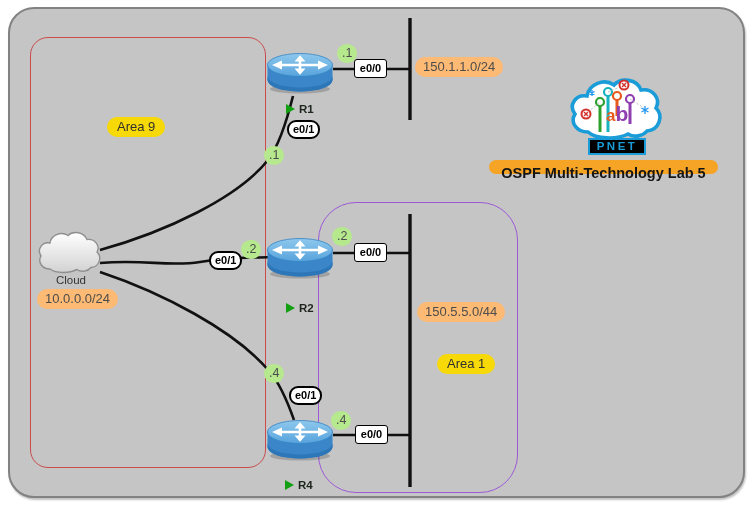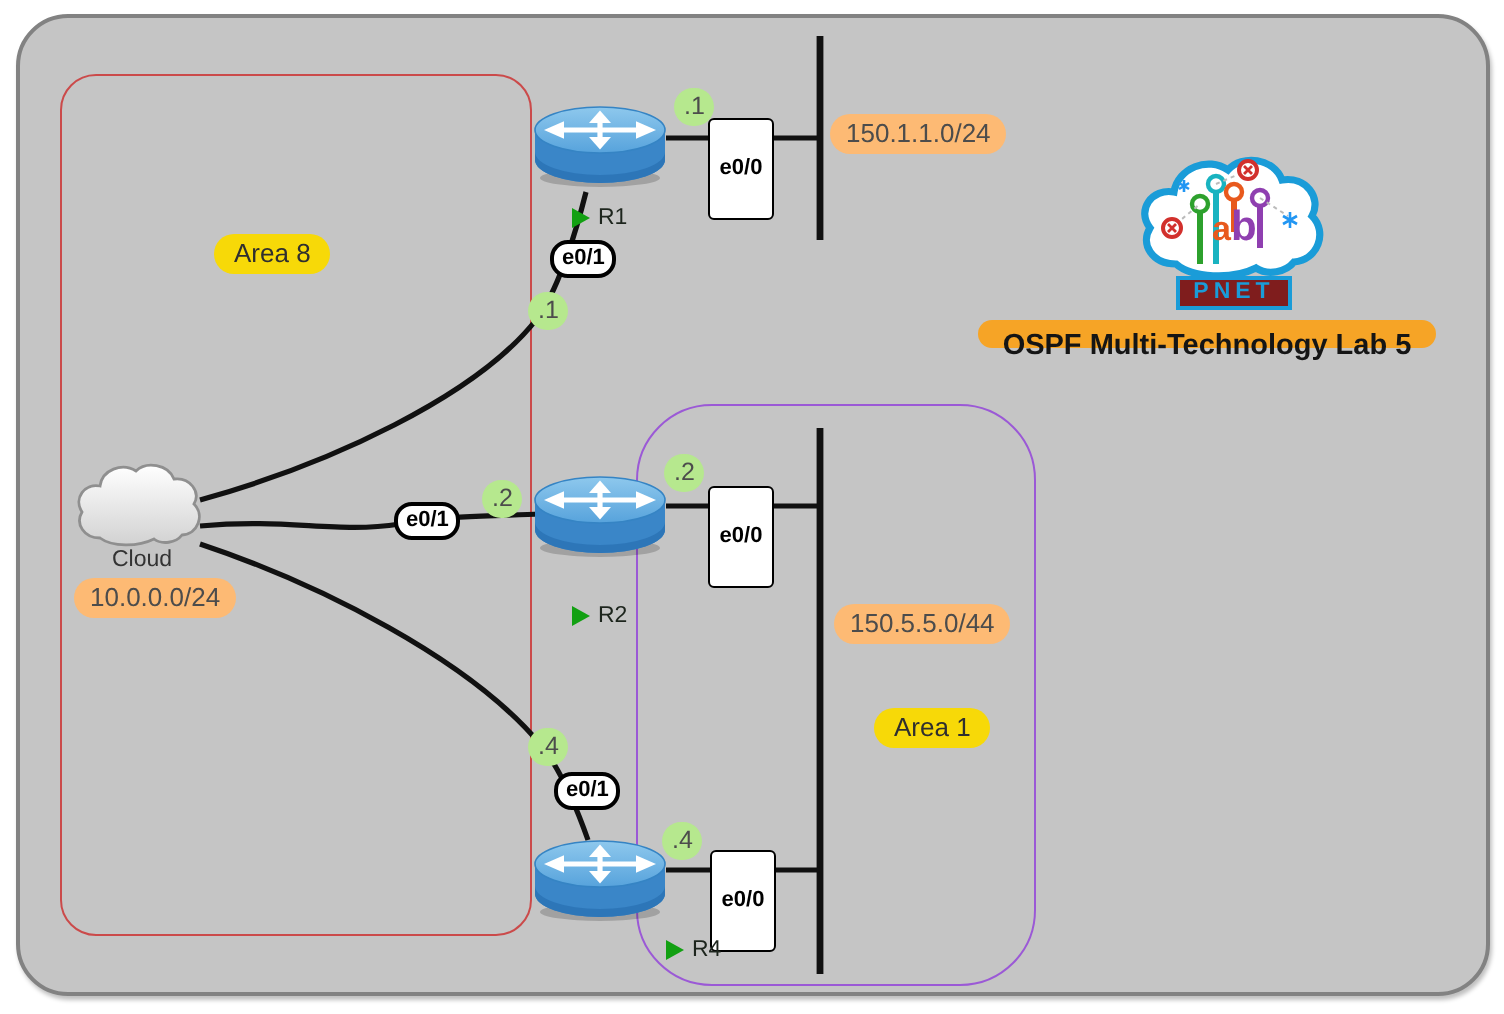--- a/index.html
+++ b/index.html
@@ -26,44 +26,44 @@
   .net-pill {
     background: #fdba74; color: #4c4c4c; font-size: 13px; line-height: 18px;
     padding: 1px 8px; border-radius: 11px; text-align: center;
   }
   .area-pill {
     background: #f7d908; color: #2f2f2f; font-size: 13px; line-height: 18px;
     padding: 1px 10px; border-radius: 11px; text-align: center;
   }
   .if-box {
     background: #ffffff; color: #000; font-size: 11px; font-weight: bold; line-height: 17px;
-    border: 1.6px solid #000; border-radius: 3px; padding: 16px 3px; text-align: center;
+    border: 1.6px solid #000; border-radius: 3px; padding: 0 3px; text-align: center;
   }
   .if-bubble {
     background: #ffffff; color: #000; font-size: 11px; font-weight: bold; line-height: 15px;
-    border: 2px solid #000; border-radius: 9px; padding: 0 4px; text-align: center;
+    border: 2px solid #000; border-radius: 9px; padding: 0 4px; text-align: center; margin-left: 12px;
   }
-  .dev-label { display: flex; align-items: center; gap: 4px; font-size: 11.5px; font-weight: normal; color: #1d251d; }
+  .dev-label { display: flex; align-items: center; gap: 4px; font-size: 11.5px; font-weight: bold; color: #1d251d; }
   .tri { width: 0; height: 0; border-left: 9px solid #12a012; border-top: 5.5px solid transparent; border-bottom: 5.5px solid transparent; }
 
   .cloud-label { font-size: 11.5px; font-weight: normal; color: #333; text-align: center; }
 
   .banner {
     position: absolute; left: 489px; top: 160px; width: 229px; height: 14px; z-index: 4;
     background: #f6a426; border-radius: 13px; color: #151515;
     font-size: 14.5px; font-weight: bold; text-align: center; line-height: 26px;
   }
 
   .logo { position: absolute; left: 566px; top: 72px; width: 100px; height: 92px; z-index: 4; }
   .logo-letters { position: absolute; left: 40px; top: 30px; font-weight: bold; z-index: 5; }
   .logo-letters .la { color: #e8591d; font-size: 17px; }
   .logo-letters .lb { color: #8f3fb0; font-size: 21px; }
   .logo-pnet {
     position: absolute; left: 22px; top: 66px; width: 58px; height: 17px; z-index: 5;
-    border: 2.5px solid #1a9cd8; background: #7f1d1d; color: #1a9cd8;
+    border: 2.5px solid #1a9cd8; background: #000000; color: #1a9cd8;
     font-size: 11.5px; font-weight: bold; letter-spacing: 2.5px; text-align: center; line-height: 13px;
   }
 </style>
 </head>
 <body>
 
 <div id="stage">
 
   <div class="canvas"></div>
 
@@ -123,42 +123,42 @@
   <div class="lbl ip-pill" style="left:337px; top:44px;">.1</div>
   <div class="lbl if-box" style="left:354px; top:59px; width:33px;">e0/0</div>
   <div class="lbl net-pill" style="left:415px; top:57px;">150.1.1.0/24</div>
   <div class="lbl dev-label" style="left:286px; top:103px;">
     <span class="tri"></span>
     <span>R1</span>
   </div>
   <div class="lbl if-bubble" style="left:275px; top:120px;">e0/1</div>
   <div class="lbl ip-pill" style="left:264px; top:146px;">.1</div>
 
-  <div class="lbl area-pill" style="left:107px; top:117px;">Area 8</div>
+  <div class="lbl area-pill" style="left:107px; top:117px;">Area 9</div>
 
   <div class="lbl cloud-label" style="left:40px; top:274px; width:62px;">Cloud</div>
   <div class="lbl net-pill" style="left:37px; top:289px;">10.0.0.0/24</div>
 
   <div class="lbl if-bubble" style="left:197px; top:251px;">e0/1</div>
   <div class="lbl ip-pill" style="left:241px; top:240px;">.2</div>
   <div class="lbl ip-pill" style="left:332px; top:227px;">.2</div>
   <div class="lbl if-box" style="left:354px; top:243px; width:33px;">e0/0</div>
   <div class="lbl dev-label" style="left:286px; top:302px;justify-content:center;">
     <span class="tri"></span>
     <span>R2</span>
   </div>
 
   <div class="lbl net-pill" style="left:417px; top:302px;">150.5.5.0/44</div>
   <div class="lbl area-pill" style="left:437px; top:354px;text-align:right;">Area 1</div>
 
   <div class="lbl ip-pill" style="left:264px; top:364px;">.4</div>
   <div class="lbl if-bubble" style="left:277px; top:386px;">e0/1</div>
   <div class="lbl ip-pill" style="left:331px; top:411px;">.4</div>
   <div class="lbl if-box" style="left:355px; top:425px; width:33px;">e0/0</div>
-  <div class="lbl dev-label" style="left:285px; top:469px;margin-left:48px;">
+  <div class="lbl dev-label" style="left:285px; top:479px;">
     <span class="tri"></span>
     <span>R4</span>
   </div>
 
   <div class="logo">
     <svg width="100" height="92" viewBox="0 0 100 92">
       <path d="M22 60 C10 60 4 50 9 42 C2 33 10 22 21 24 C23 12 38 6 48 13 C55 5 71 7 75 18 C87 16 95 27 90 36 C98 44 93 58 81 59 C77 64 68 66 62 62 C50 68 30 67 22 60 Z" fill="#ffffff" stroke="#1a9cd8" stroke-width="3.6"></path>
 
       <line x1="34" y1="60" x2="34" y2="34" stroke="#2da12d" stroke-width="3"></line>
       <circle cx="34" cy="30" r="4" fill="#fff" stroke="#2da12d" stroke-width="2.2"></circle>

